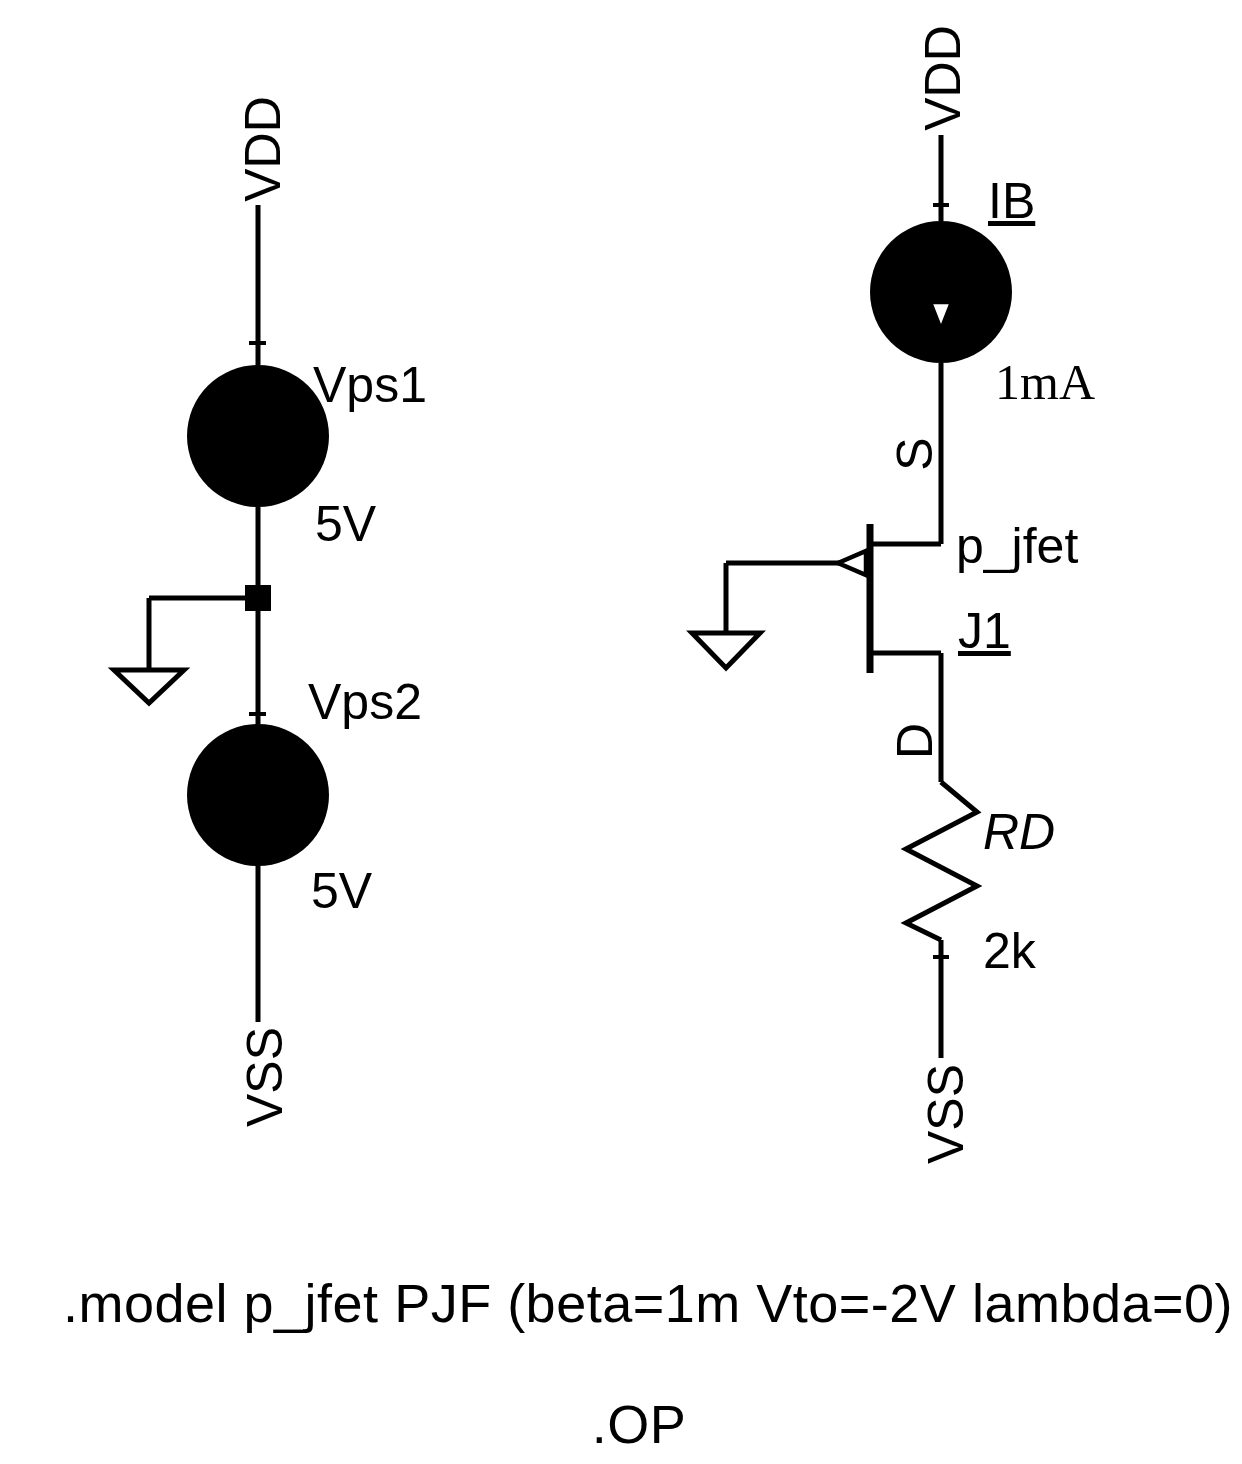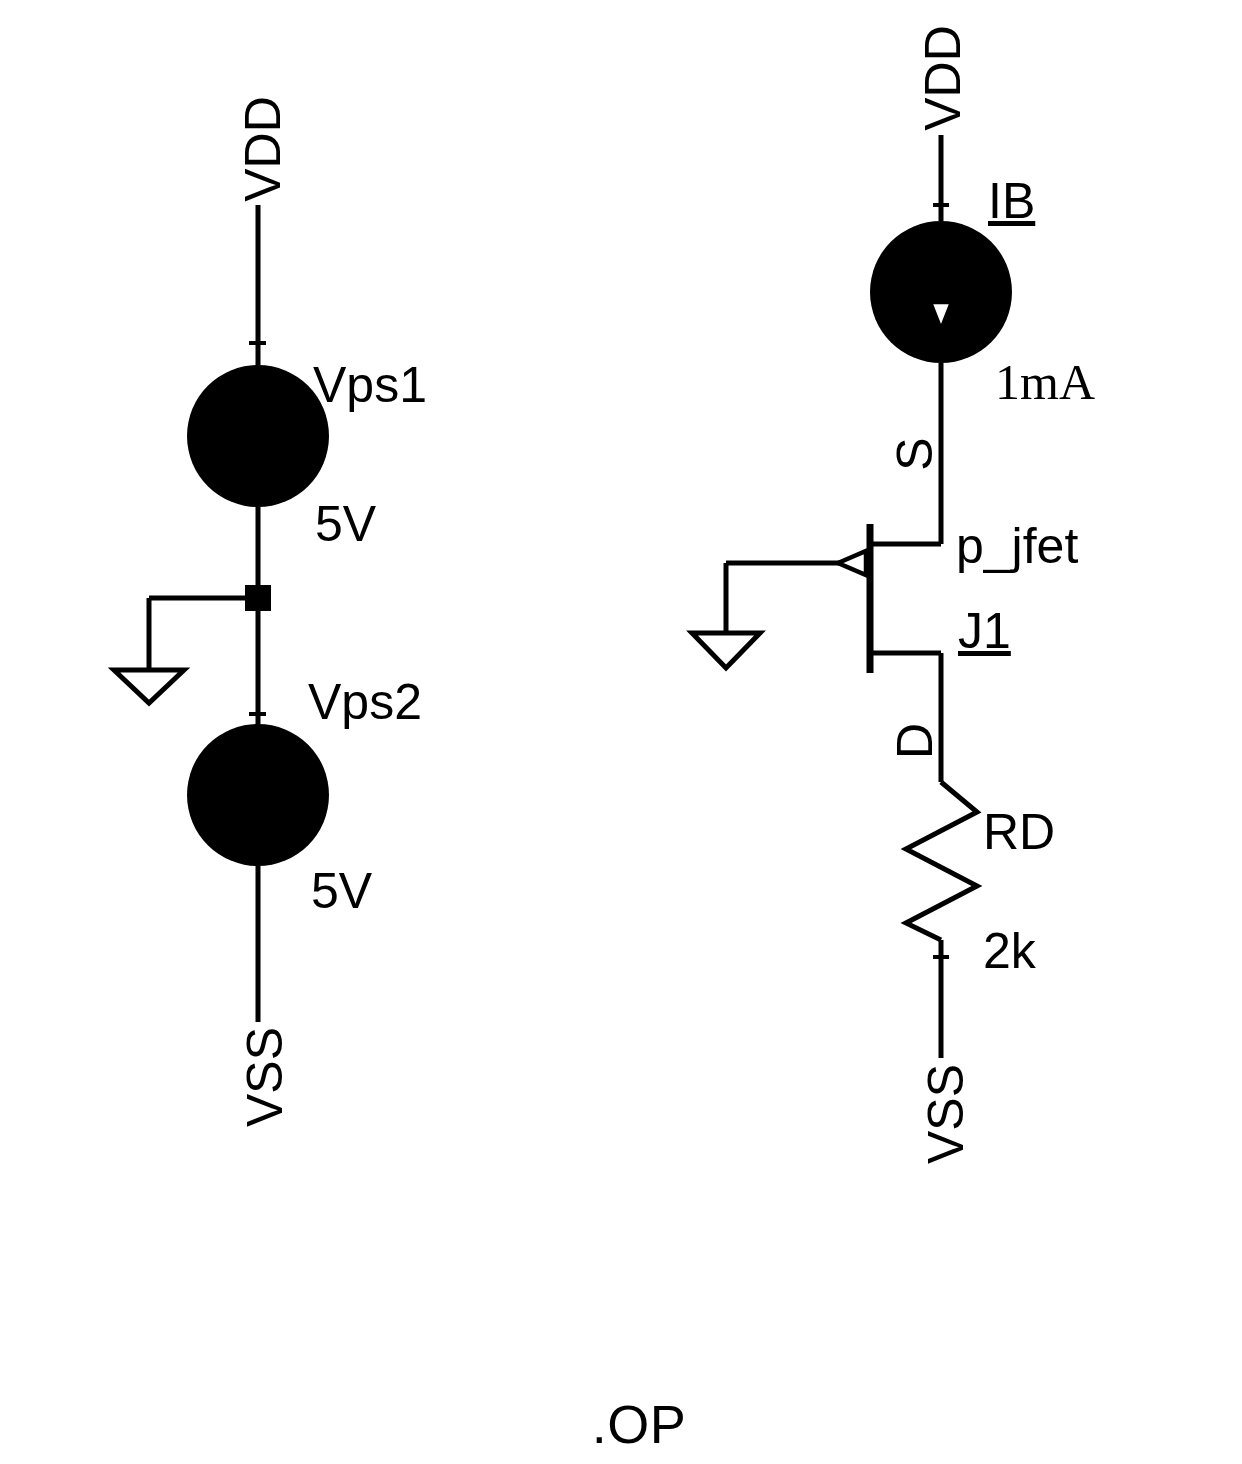--- a/index.html
+++ b/index.html
@@ -117,22 +117,23 @@
   <div class="lbl" style="left:995px;top:357px;font-family:Liberation Serif, serif;">1mA</div>
 
   <div class="lbl rot" style="left:915px;top:454px;">S</div>
 
   <div class="lbl" style="left:956px;top:521px;text-align:center;">p_jfet</div>
 
   <div class="lbl" style="left:958px;top:606px;text-decoration:underline;">J1</div>
 
   <div class="lbl rot" style="left:915px;top:741px;">D</div>
 
-  <div class="lbl" style="left:983px;top:807px;">RD</div>
+  <div class="lbl" style="left:983px;top:807px;font-style:italic;">RD</div>
 
   <div class="lbl" style="left:983px;top:926px;text-align:right;">2k</div>
 
   <div class="lbl rot" style="left:946px;top:1114px;">VSS</div>
 
+  <div class="directive" style="left:648px;top:1276px;">.model p_jfet PJF (beta=1m Vto=-2V lambda=0)</div>
 
   <div class="directive" style="left:639px;top:1397px;">.OP</div>
 
 </div>
 
 </body></html>

